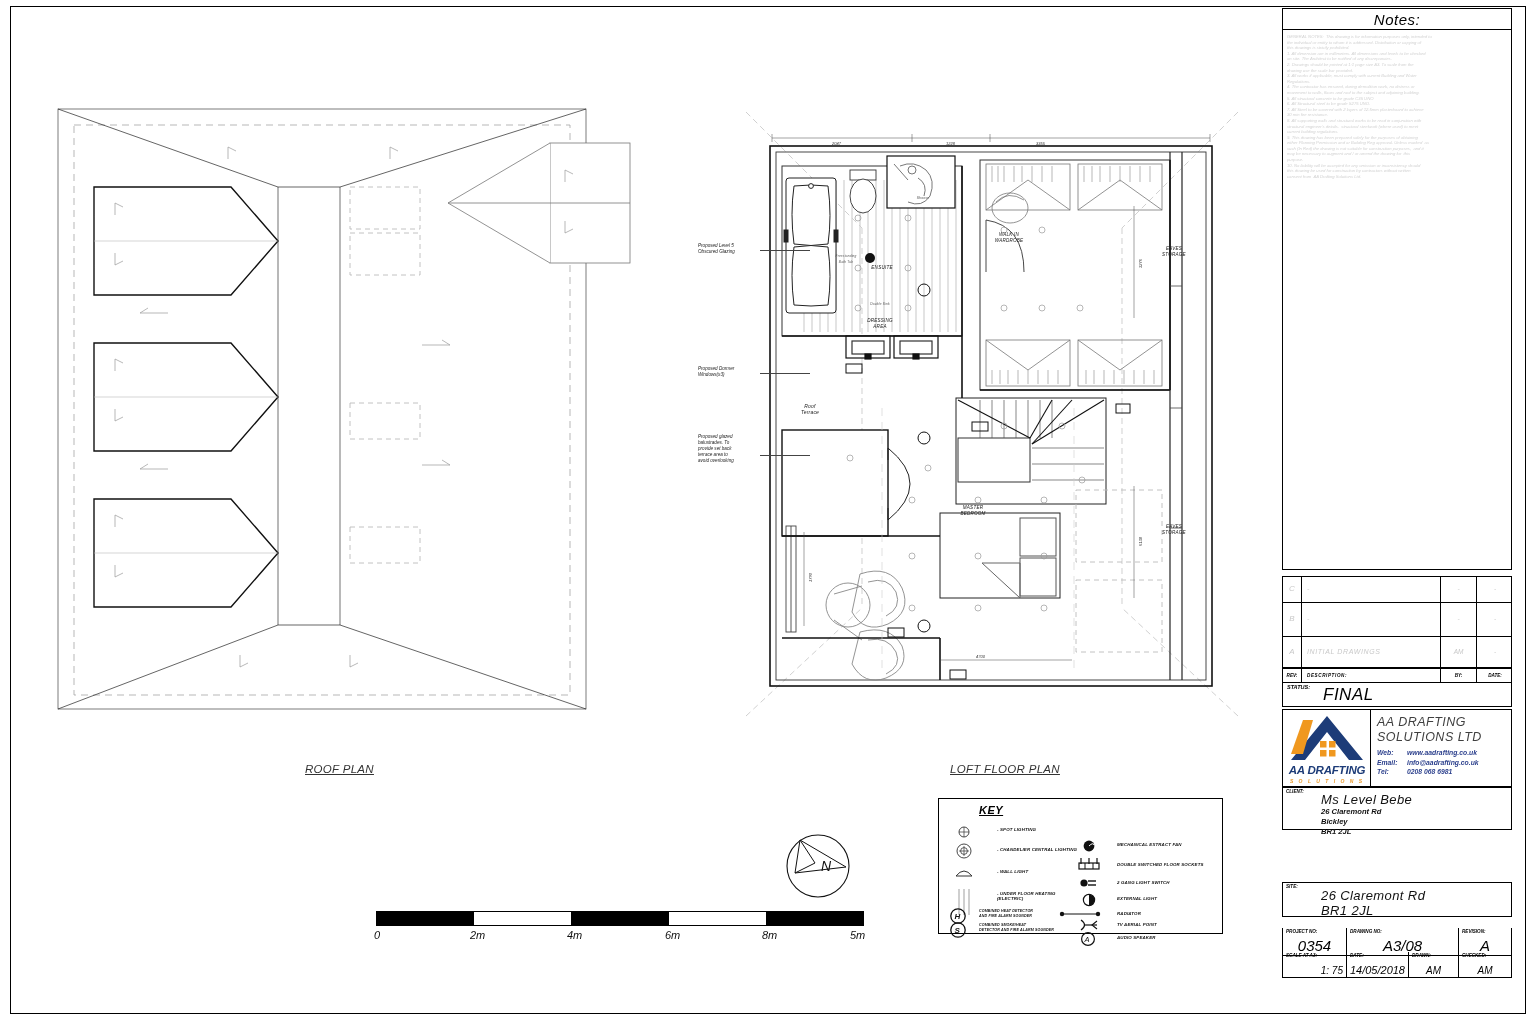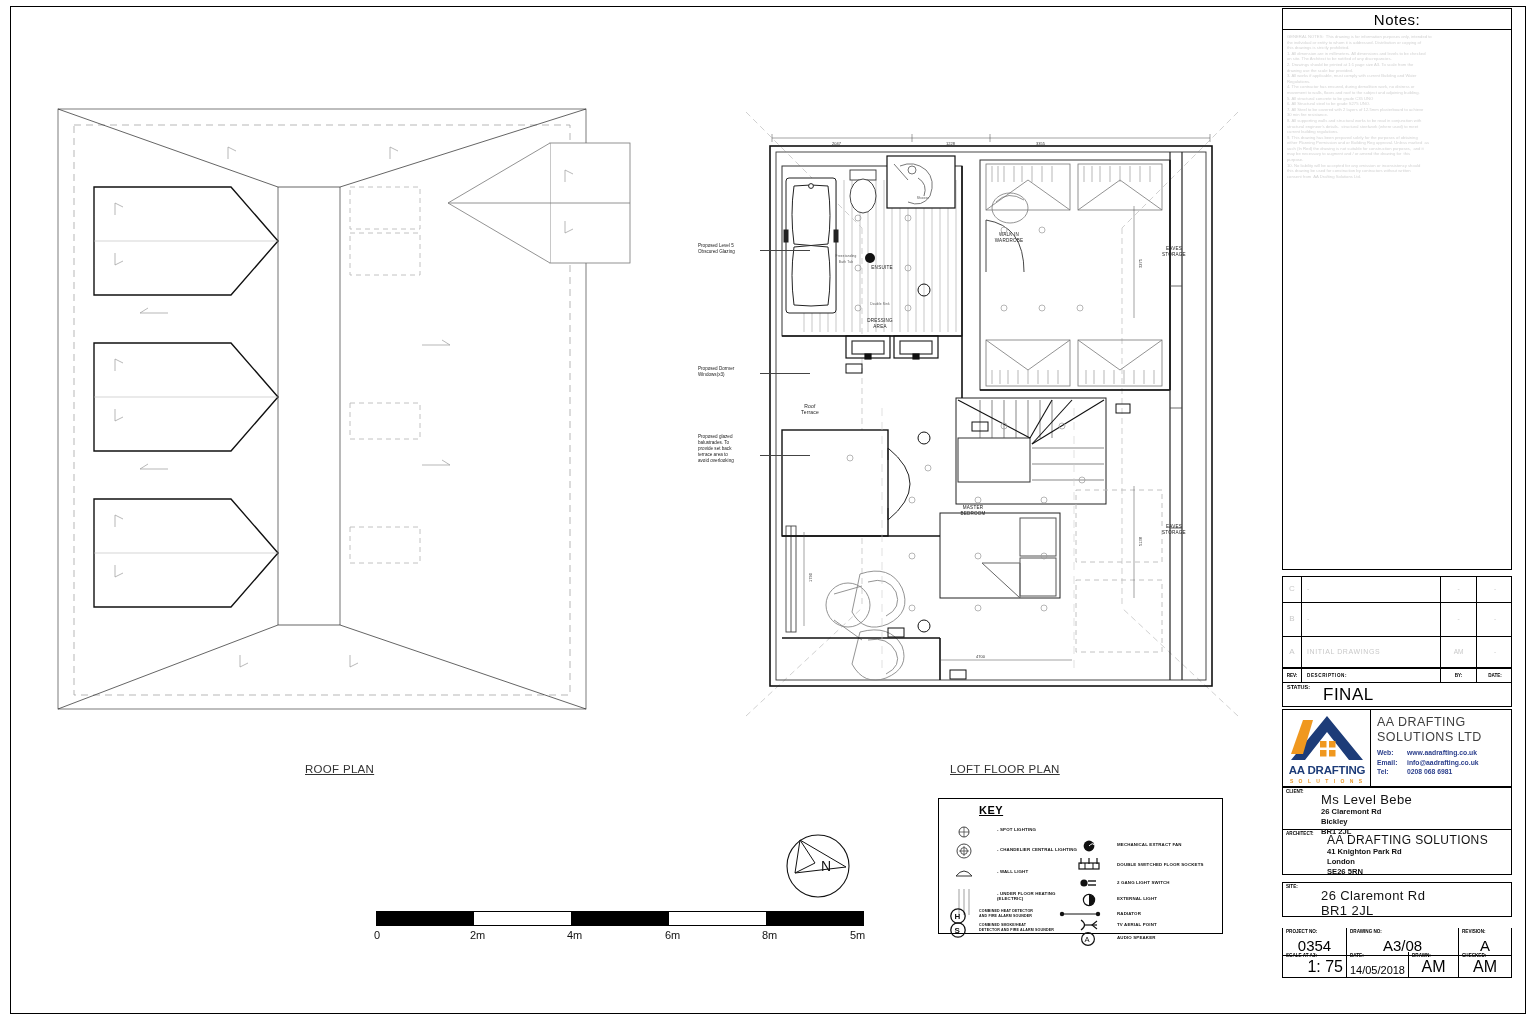--- a/index.html
+++ b/index.html
@@ -1,18 +1,18 @@
 <!DOCTYPE html>
 <html><head>
 <meta charset="utf-8">
 <style>
   html,body{margin:0;padding:0;background:#ffffff;}
   body{width:1536px;height:1024px;overflow:hidden;
        font-family:"Liberation Sans",sans-serif;color:#000;}
-  #sheet{position:relative;width:1536px;height:1024px;background:#fff;}
+  #sheet{position:relative;width:1536px;height:1024px;background:#fff;font-style:italic;}
 
   
   .sheet-border{position:absolute;left:10px;top:6px;width:1516px;height:1008px;
     border:1px solid #000;box-sizing:border-box;}
 
   .notes-title{position:absolute;left:1282px;top:8px;width:230px;height:22px;
     border:1px solid #000;box-sizing:border-box;text-align:center;
     font-size:15px;line-height:21px;letter-spacing:.5px;}
   .notes-body{position:absolute;left:1282px;top:30px;width:230px;height:540px;
     border:1px solid #000;border-top:none;box-sizing:border-box;padding:4px 4px 0 4px;
@@ -66,21 +66,21 @@
   .info-lbl{position:absolute;left:3px;top:1px;font-size:4.6px;font-weight:bold;}
   .info-main{font-size:13px;letter-spacing:.4px;color:#111;}
   .info-sub{font-size:7.6px;font-weight:bold;line-height:10px;color:#111;}
 
   .grid4{position:absolute;left:1282px;width:230px;border:1px solid #000;
     box-sizing:border-box;display:flex;}
   .g4c{border-right:1px solid #000;box-sizing:border-box;position:relative;height:100%;}
   .g4c:last-child{border-right:none;}
   .g4lbl{position:absolute;left:3px;top:1px;font-size:4.6px;font-weight:bold;
     white-space:nowrap;}
-  .g4val{position:absolute;left:0;right:3px;bottom:1px;text-align:right;font-size:16px;}
+  .g4val{position:absolute;left:0;right:3px;bottom:1px;text-align:right;font-size:10px;}
   .g4val.c{text-align:center;right:0;}
 
   
   .plan-title{position:absolute;font-size:11.5px;letter-spacing:.3px;
     text-decoration:underline;color:#333;}
   .big-title{position:absolute;font-size:23px;letter-spacing:.6px;
     text-decoration:underline;color:#111;}
 
   
   .scalebar{position:absolute;left:376px;top:911px;width:488px;height:15px;
@@ -213,29 +213,20 @@
   <div class="info-box" style="top:787px;height:43px">
     <div class="info-lbl">CLIENT:</div>
     <div style="padding:4px 0 0 38px">
       <div class="info-main">Ms Level Bebe</div>
       <div class="info-sub">26 Claremont Rd</div>
       <div class="info-sub">Bickley</div>
       <div class="info-sub">BR1  2JL</div>
     </div>
   </div>
 
-  <div class="info-box" style="top:830px;height:45px;border-top:none">
-    <div class="info-lbl">ARCHITECT:</div>
-    <div style="padding:3px 0 0 44px">
-      <div class="info-main" style="font-size:12px">AA DRAFTING SOLUTIONS</div>
-      <div class="info-sub">41 Knighton Park Rd</div>
-      <div class="info-sub">London</div>
-      <div class="info-sub">SE26  5RN</div>
-    </div>
-  </div>
 
   <div class="info-box" style="top:882px;height:35px">
     <div class="info-lbl">SITE:</div>
     <div style="padding:5px 0 0 38px">
       <div class="info-main">26  Claremont Rd</div>
       <div class="info-main">BR1  2JL</div>
     </div>
   </div>
 
 

